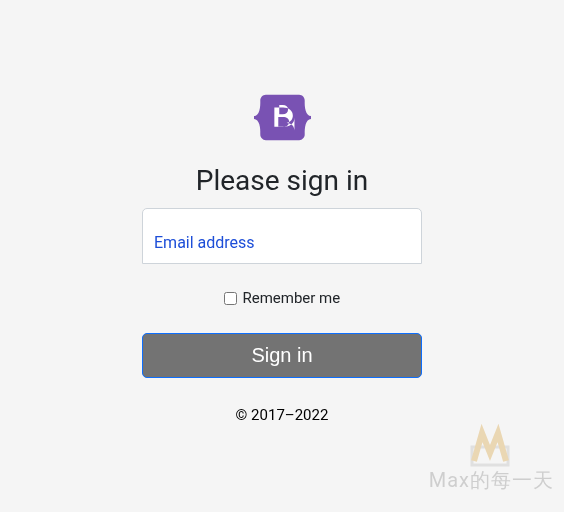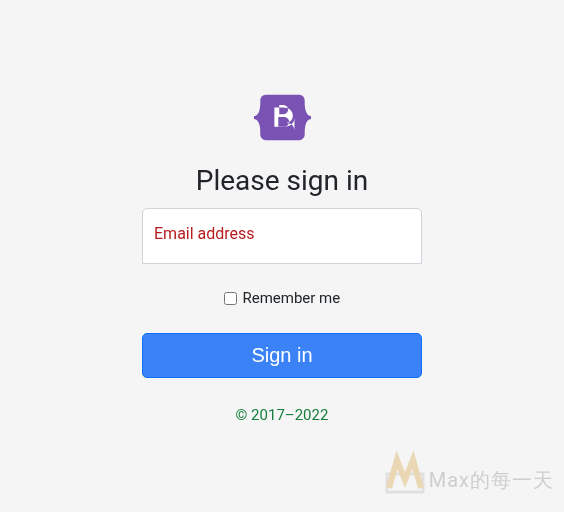--- a/index.html
+++ b/index.html
@@ -48,62 +48,63 @@
     margin-bottom: -1px;
   }
   .form-floating:last-of-type .form-control {
     border-top-left-radius: 0;
     border-top-right-radius: 0;
     border-bottom-left-radius: 5px;
     border-bottom-right-radius: 5px;
   }
   .form-label {
     position: absolute;
-    top: 0;
+    top: 9px;
     left: 0;
     padding: 1rem 0.75rem;
     font-size: 16px;
-    color: #b91c1c;
+    color: #1d4ed8;
     pointer-events: none;
     text-align: left;
   }
   .checkbox {
     margin: 26px 0;
     font-size: 15px;
     color: #212529;
   }
   .checkbox input {
     margin-right: 2px;
     vertical-align: middle;
   }
   .btn-primary {
     width: 100%;
     padding: 10px 12px;
     font-size: 20px;
     color: #fff;
-    background: #3b82f6;
+    background: #737373;
     border: 1px solid #0d6efd;
     border-radius: 5px;
     cursor: pointer;
     font-weight: 400;
   }
   .copyright {
     margin-top: 28px;
-    color: #15803d;
+    color: #000000;
     font-size: 15px;
     text-align: center;
   }
   .watermark {
     position: absolute;
     right: 10px;
     bottom: 18px;
     display: flex;
-    align-items: flex-end;
+    align-items: center;
     opacity: 0.35;
     pointer-events: none;
+    flex-direction: column;
   }
   .watermark svg { display:block; }
   .watermark-text {
     font-size: 20px;
     color: #888;
     margin-left: 2px;
     letter-spacing: 1px;
   }
 </style>
 </head>

